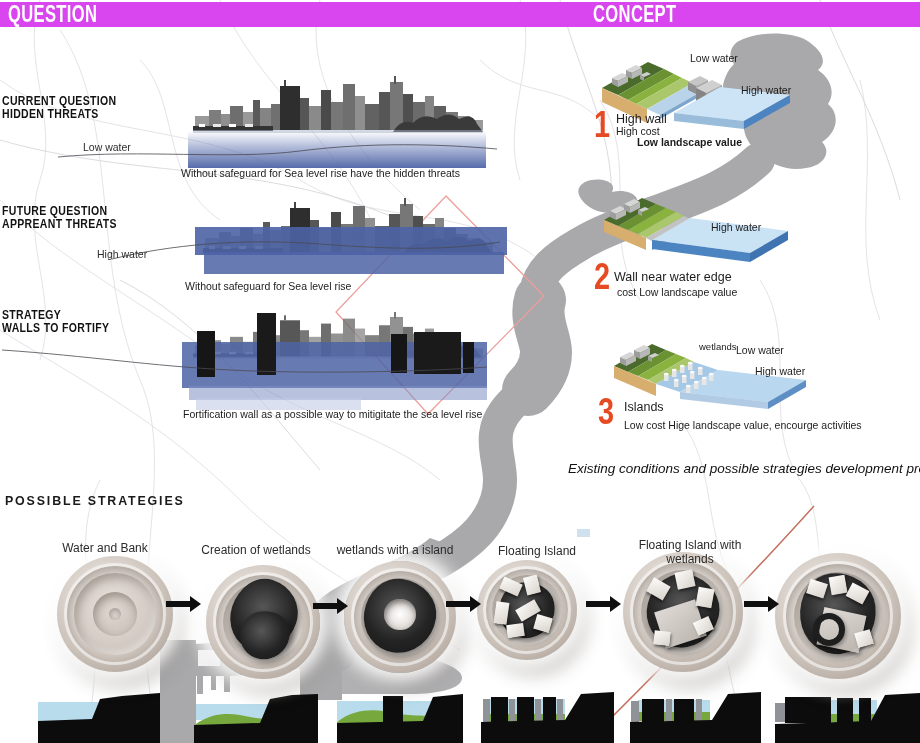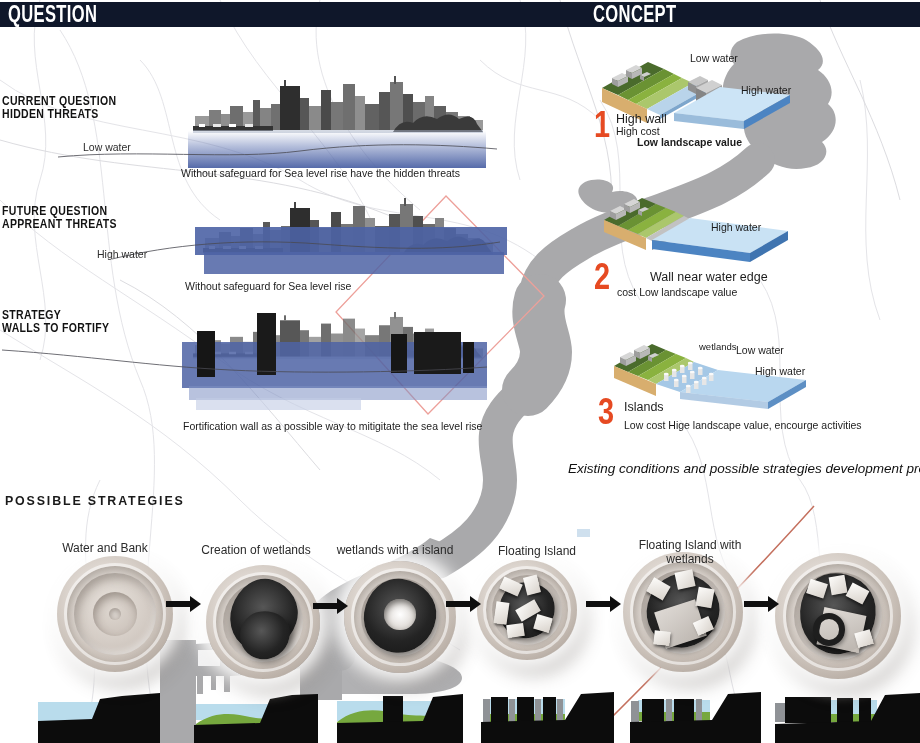--- a/index.html
+++ b/index.html
@@ -118,21 +118,21 @@
              C494,450 500,464 500,480 C500,498 492,516 480,530 C468,544 452,554 438,562" fill="none" stroke="#a9a9ab" stroke-width="34" stroke-linecap="round"></path>
     <path d="M540,300 C534,320 546,338 546,352 C546,368 538,380 528,390" fill="none" stroke="#a9a9ab" stroke-width="52" stroke-linecap="round"></path>
     <path d="M438,562 C420,572 400,578 384,588 C368,598 356,610 348,624 C342,634 340,646 340,656" fill="none" stroke="#a9a9ab" stroke-width="30" stroke-linecap="round"></path>
   </svg>
 
   <svg class="layer" width="920" height="743">
     <polygon points="446,196 336,312 428,414 544,296" fill="none" stroke="#eda09a" stroke-width="1.3"></polygon>
     <path d="M814,506 Q724,606 586,743" fill="none" stroke="#c4705e" stroke-width="1.5"></path>
   </svg>
 
-  <div class="headerbar" style="background:#0f172a;">
+  <div class="headerbar" style="background:#d946ef;">
     <div class="htitle" style="left:8px;">QUESTION</div>
     <div class="htitle" style="left:593px;">CONCEPT</div>
   </div>
 
   <svg width="0" height="0" style="position:absolute">
     <defs>
       <g id="skyline">
         <rect x="2" y="40" width="14" height="14" fill="#9a9a9a"></rect>
           <rect x="16" y="34" width="12" height="20" fill="#7d7d7d"></rect>
         <rect x="28" y="38" width="9" height="16" fill="#8f8f8f"></rect>
@@ -205,21 +205,21 @@
       <use href="#skyline"></use>
     </svg>
   <div class="water-flat" style="left:182px;top:342px;width:305px;height:46px;opacity:.85;"></div>
   <div class="water-flat" style="left:189px;top:386px;width:298px;height:14px;opacity:.55;background:#7e90c2;"></div>
   <div class="water-flat" style="left:196px;top:398px;width:165px;height:12px;opacity:.6;background:#c2cce5;"></div>
   <div class="abs z3" style="left:197px;top:331px;width:18px;height:46px;background:#161616;"></div>
   <div class="abs z3" style="left:257px;top:313px;width:19px;height:62px;background:#1a1a1a;"></div>
   <div class="abs z3" style="left:391px;top:334px;width:16px;height:39px;background:#161616;"></div>
   <div class="abs z3" style="left:414px;top:332px;width:47px;height:42px;background:#1a1a1a;"></div>
   <div class="abs z3" style="left:463px;top:342px;width:11px;height:31px;background:#161616;"></div>
-  <div class="caption" style="left:183px;top:420px;">Fortification wall as a possible way to mitigitate the sea level rise</div>
+  <div class="caption" style="left:183px;top:408px;">Fortification wall as a possible way to mitigitate the sea level rise</div>
 
   <svg class="layer z2" width="920" height="743" style="z-index:3;">
     <g fill="none" stroke="#4a4a52" stroke-width="1" opacity=".8">
       <path d="M58,157 C140,149 230,160 300,151 S440,144 497,149"></path>
       <path d="M112,259 C170,245 240,238 320,244 S450,250 500,242"></path>
       <path d="M2,350 C90,356 150,366 230,370 S420,372 487,367"></path>
     </g>
   </svg>
 
   <svg class="abs z2" style="left:596px;top:44px;" width="205" height="110" viewBox="0 0 205 110">
@@ -270,21 +270,21 @@
     <polygon points="42,24 49,21 53,23 46,26" fill="#cfcfcf"></polygon>
       <polygon points="42,24 46,26 46,30 42,28" fill="#a0a0a0"></polygon>
     <polygon points="50,52 88,30 94,33 56,55" fill="#c2c2c2"></polygon>
     <polygon points="56,55 94,33 94,42 56,64" fill="#8b8b8b"></polygon>
     <polygon points="56,54 94,32 192,45 154,67" fill="#c9e2f4"></polygon>
     <polygon points="56,54 154,67 154,76 56,63" fill="#4c84c2"></polygon>
     <polygon points="154,67 192,45 192,54 154,76" fill="#3f74b0"></polygon>
   </svg>
   <div class="ctext2" style="left:711px;top:221px;">High water</div>
   <div class="cnum" style="left:594px;top:261px;">2</div>
-  <div class="ctext1" style="left:650px;top:270px;text-align:center;">Wall near water edge</div>
+  <div class="ctext1" style="left:614px;top:270px;text-align:center;">Wall near water edge</div>
   <div class="ctext2" style="left:617px;top:286px;">cost Low landscape value</div>
 
   <svg class="abs z2" style="left:608px;top:330px;" width="210" height="80" viewBox="0 0 210 80">
     <polygon points="6,36 44,14 58,20 20,42" fill="#4a6b2c"></polygon>
     <polygon points="20,42 58,20 68,24 30,46" fill="#6a9233"></polygon>
     <polygon points="30,46 68,24 78,28 40,50" fill="#8ab23f"></polygon>
     <polygon points="40,50 78,28 86,32 48,54" fill="#abc76c"></polygon>
     <polygon points="6,36 48,54 48,66 6,48" fill="#d8ae6e"></polygon>
     <polygon points="12,27 22,22 28,25 18,30" fill="#d6d6d6"></polygon>
       <polygon points="12,27 18,30 18,36 12,33" fill="#9e9e9e"></polygon>

